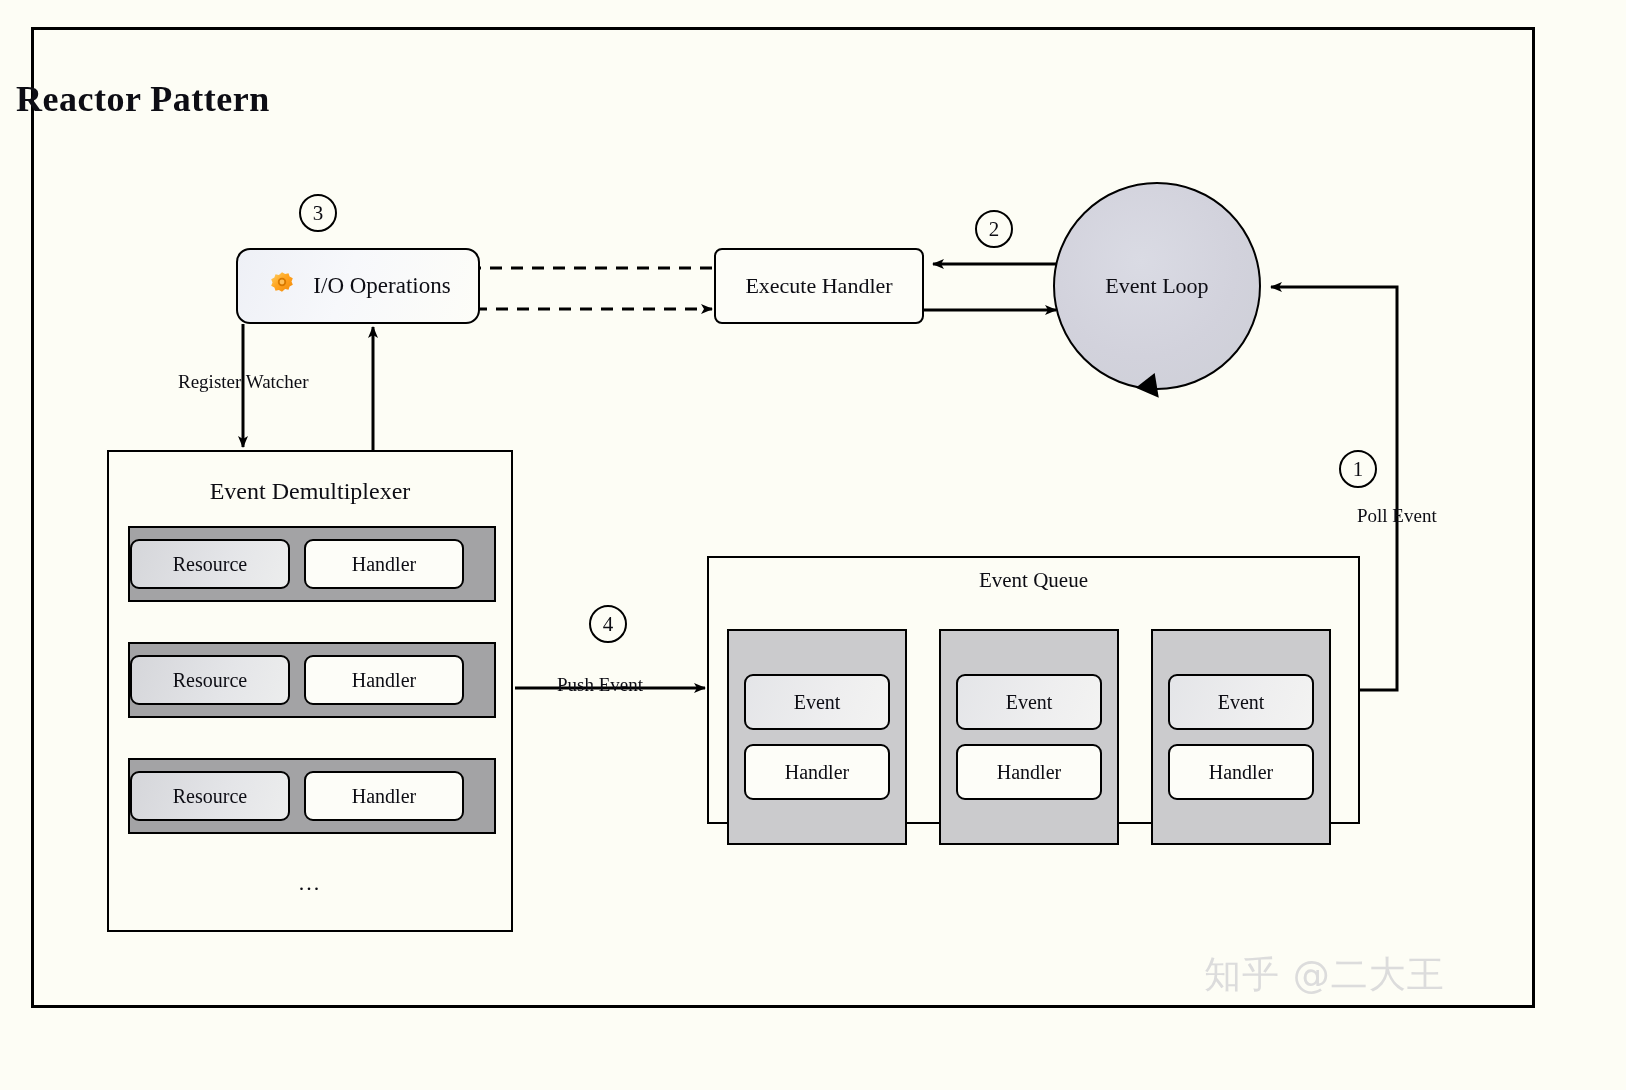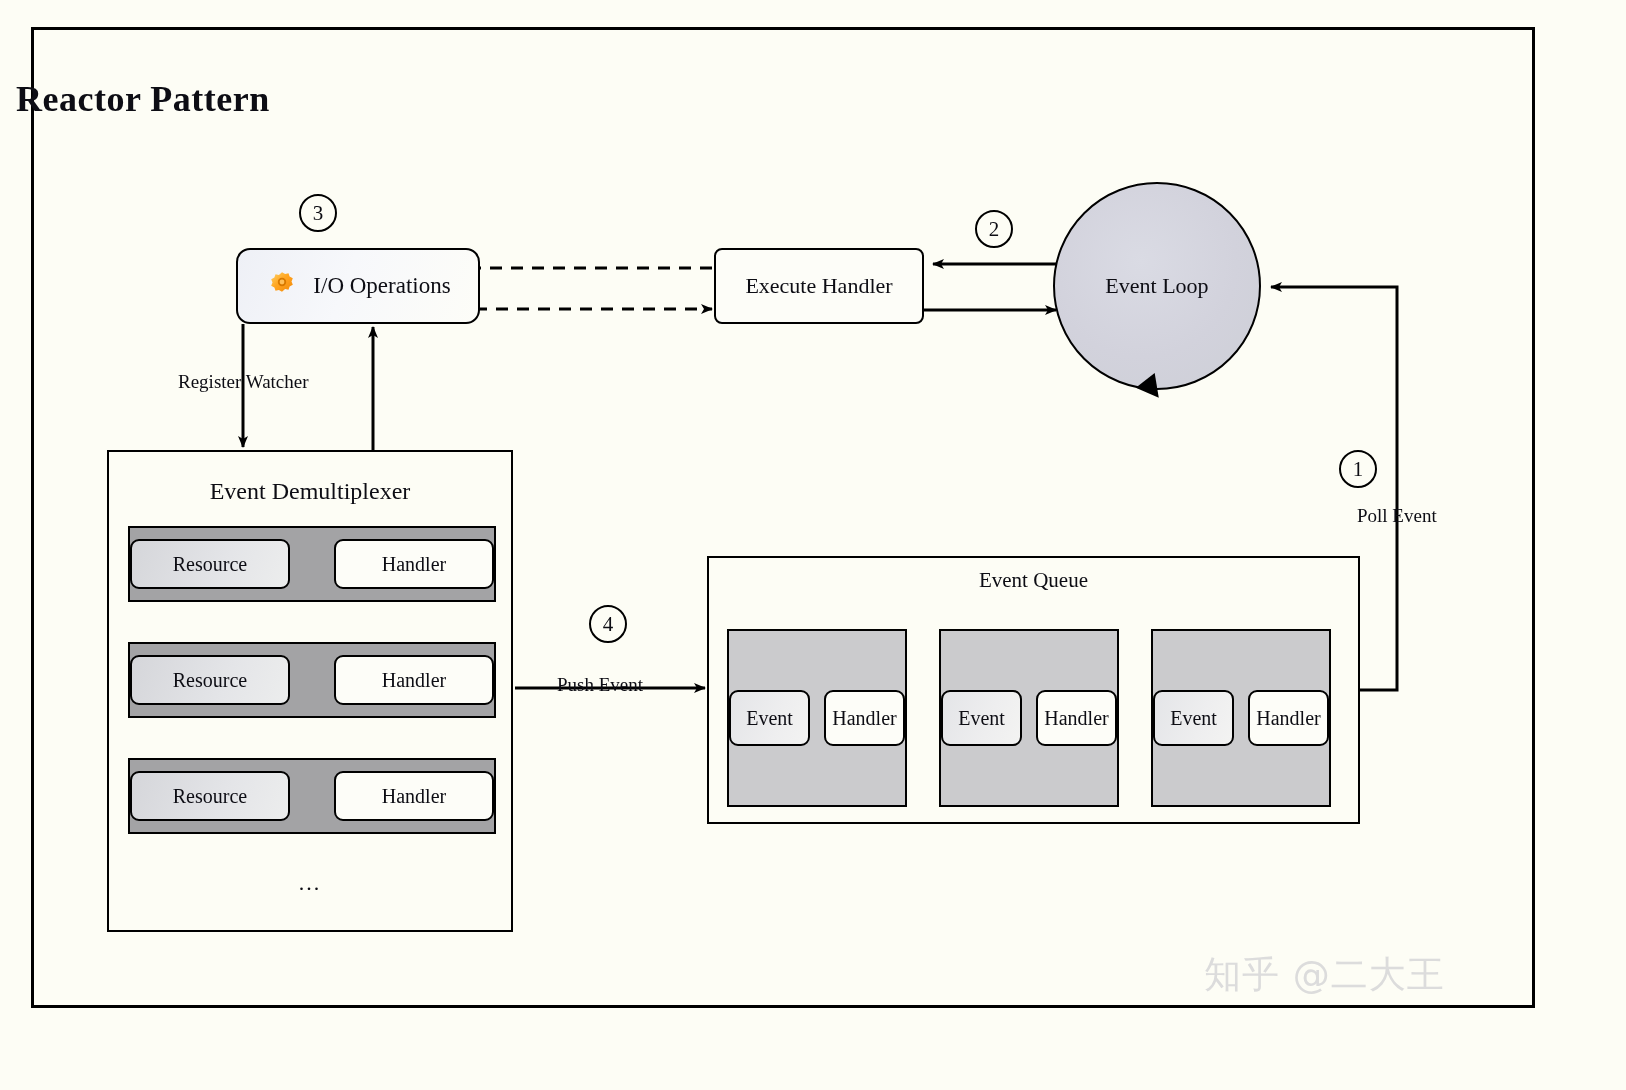--- a/index.html
+++ b/index.html
@@ -67,21 +67,21 @@
     border:2.5px solid #000;background:transparent;
     display:block;
   }
   .demux-title{
     position:absolute;left:0;top:26px;width:100%;text-align:center;
     font-size:24px;color:#0d0d14;
   }
   .demux-row{
     position:absolute;left:19px;width:368px;height:76px;
     background:#a3a3a5;border:2.5px solid #000;
-    display:flex;align-items:center;justify-content:space-between;gap:14px;
+    display:flex;align-items:center;justify-content:flex-start;gap:14px;
     box-sizing:border-box;
   }
   .demux-row.r1{top:74px;}
   .demux-row.r2{top:190px;}
   .demux-row.r3{top:306px;}
   .cell{
     width:160px;height:50px;border:2.5px solid #000;border-radius:9px;
     display:flex;align-items:center;justify-content:center;
     font-size:20px;color:#0d0d14;box-sizing:border-box;
   }
@@ -95,23 +95,23 @@
   
   .queue{
     left:707px;top:556px;width:653px;height:268px;
     border:2.5px solid #000;background:transparent;display:block;
   }
   .queue-title{
     position:absolute;left:0;top:10px;width:100%;text-align:center;
     font-size:21px;color:#0d0d14;
   }
   .qcell{
-    position:absolute;top:71px;width:180px;height:178px;
+    position:absolute;top:71px;width:180px;height:216px;
     background:#cbcbcd;border:2.5px solid #000;box-sizing:border-box;
-    display:flex;flex-direction:row;align-items:center;justify-content:center;
+    display:flex;flex-direction:column;align-items:center;justify-content:center;
     gap:14px;
   }
   .qcell.c1{left:18px;}
   .qcell.c2{left:230px;}
   .qcell.c3{left:442px;}
   .qbox{
     width:146px;height:56px;border:2.5px solid #000;border-radius:9px;
     display:flex;align-items:center;justify-content:center;
     font-size:20px;color:#0d0d14;box-sizing:border-box;
   }

